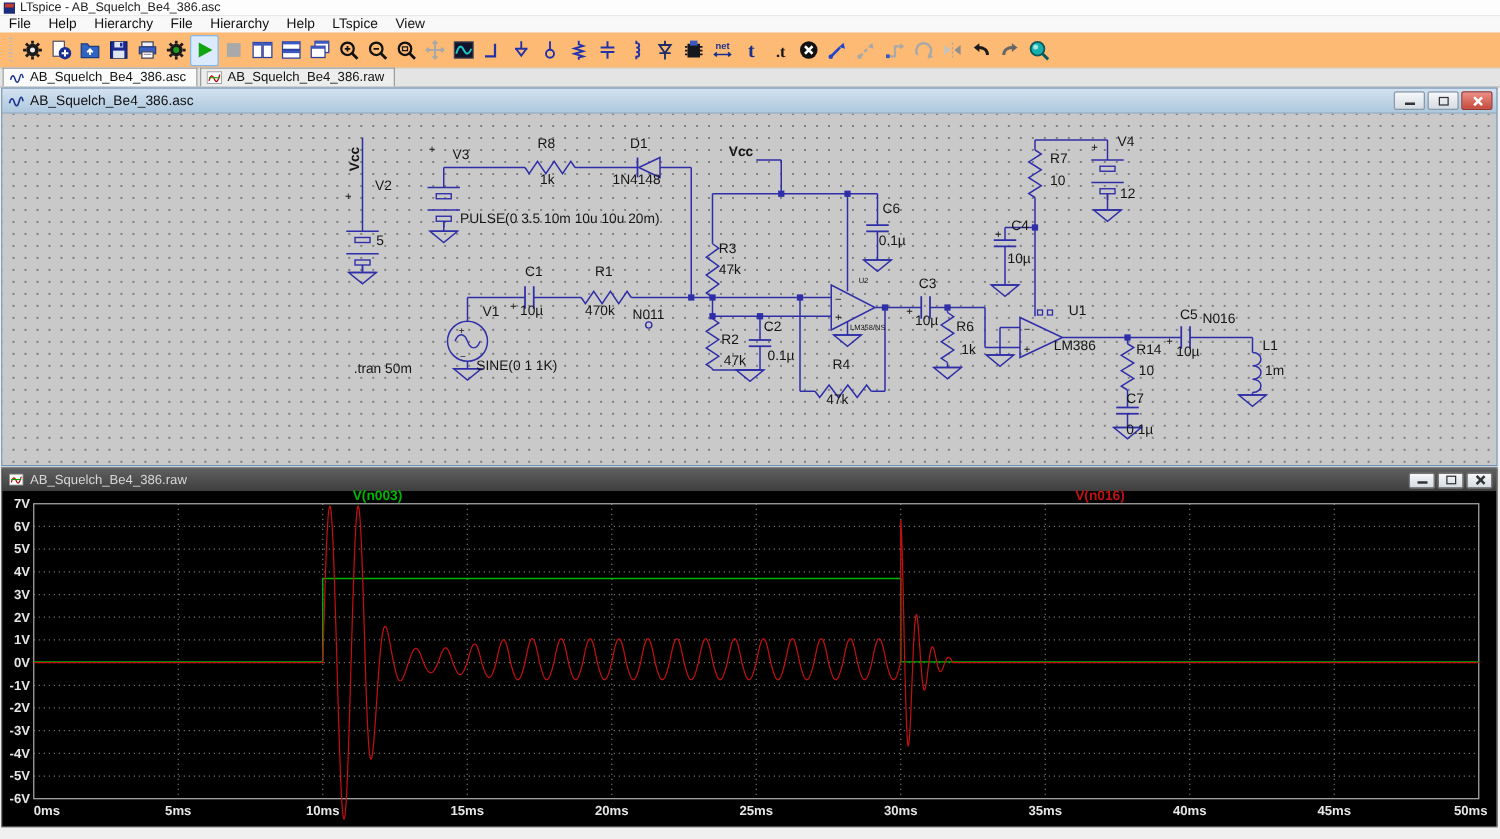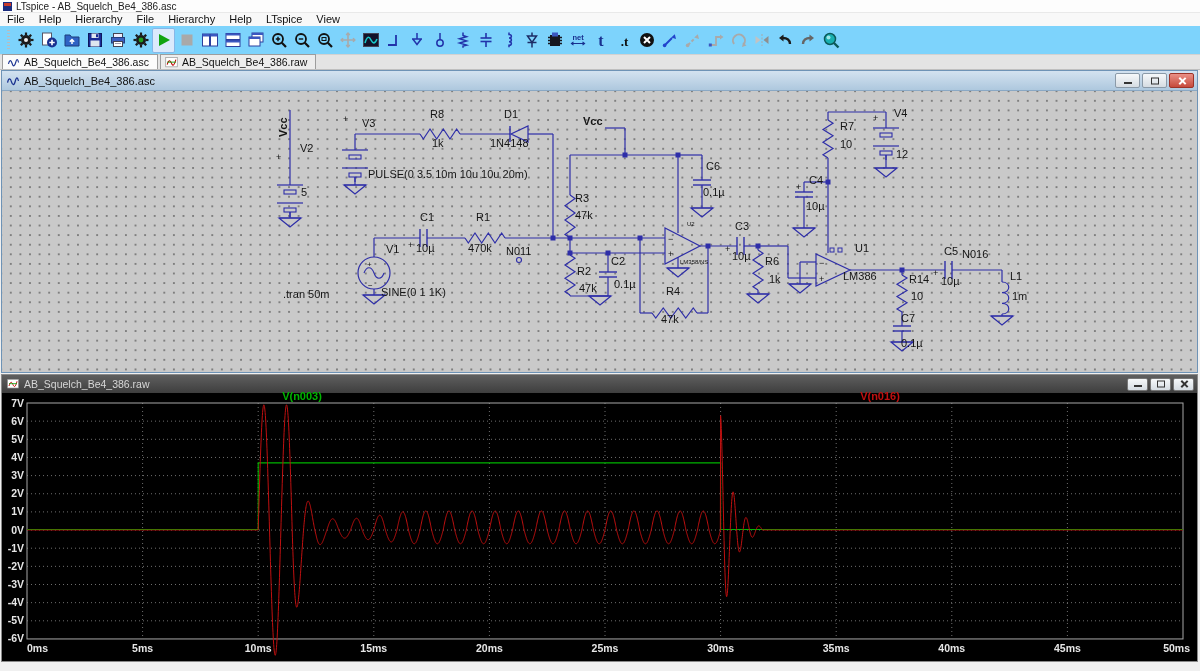--- a/index.html
+++ b/index.html
@@ -16,21 +16,21 @@
   #titlebar .appicon::after { content:""; position:absolute; left:1px; top:1px;
     width:7px; height:3px; background:#c83a2a; }
 
   
   #menubar { position:absolute; left:0; top:13px; width:1200px; height:13px;
     background:#f8f8f8; display:flex; align-items:center; font-size:11px; color:#111; }
   #menubar .mitem { padding:0 7px; height:13px; line-height:13px; cursor:default; }
 
   
   #toolbar { position:absolute; left:0; top:26px; width:1200px; height:29px;
-    background:#7dd3fc; border-bottom:1px solid #d2d2d2; display:flex;
+    background:#fdba74; border-bottom:1px solid #d2d2d2; display:flex;
     align-items:center; padding-left:7px; }
   #toolbar .grip { width:3px; height:20px; margin-right:4px;
     background:repeating-linear-gradient(#bbb 0 1px, transparent 1px 3px); }
   .tbtn { width:23px; height:25px; display:flex; align-items:center;
     justify-content:center; border:1px solid transparent; border-radius:2px; }
   .tbtn.active { background:#dbeafc; border-color:#86b7e8; }
   .tbtn svg { display:block; }
 
   
   #tabbar { position:absolute; left:0; top:55px; width:1200px; height:15px;

